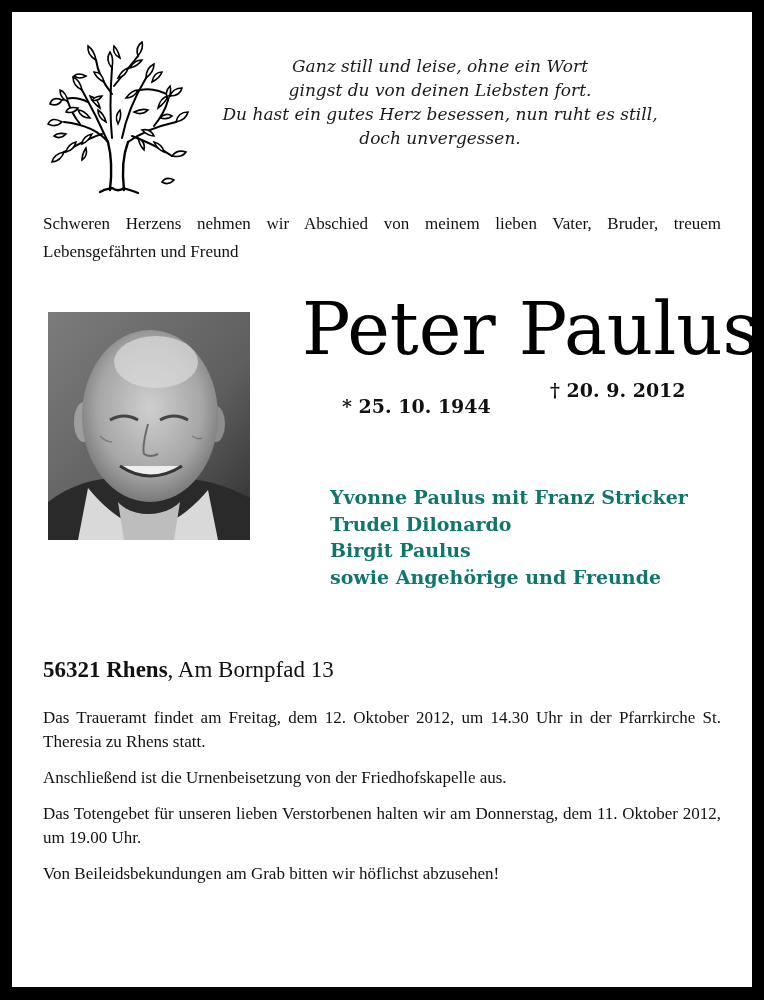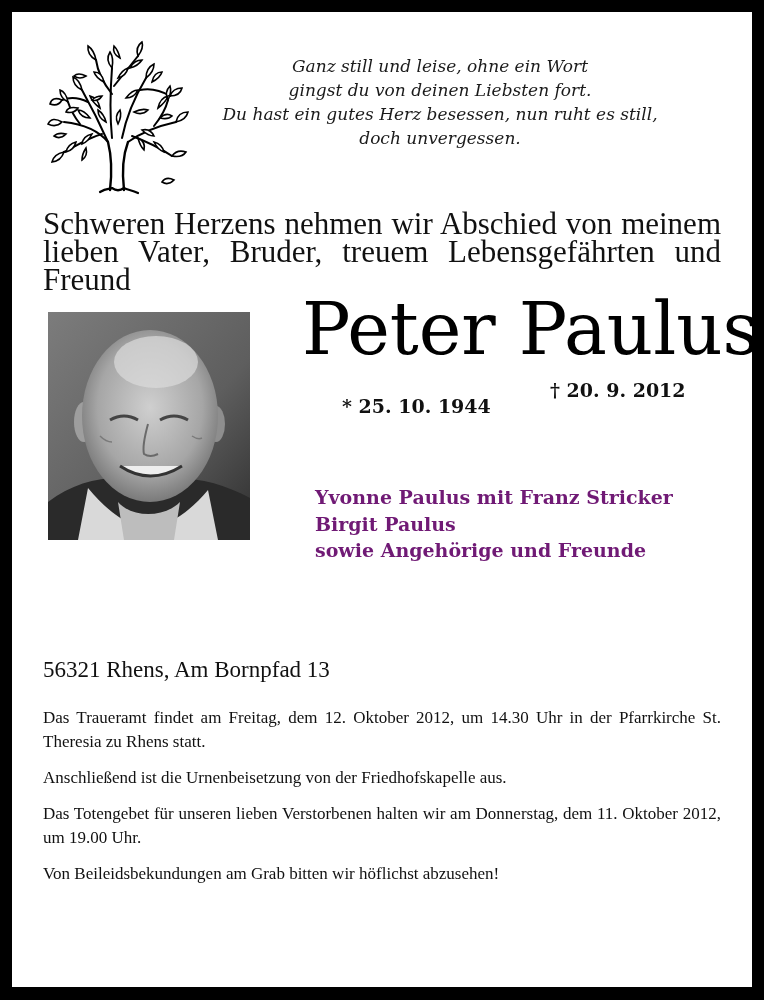--- a/index.html
+++ b/index.html
@@ -31,21 +31,21 @@
       font-size: 17px;
       line-height: 24px;
       color: #1a1a1a;
     }
     .poem div { white-space: nowrap; }
 
     
     .intro {
       left: 31px; top: 198px; width: 678px;
       font-family: "Liberation Serif", "DejaVu Serif", serif;
-      font-size: 31px; line-height: 28px;
+      font-size: 17px; line-height: 28px;
       text-align: justify;
       text-align-last: left;
       color: #111;
     }
 
     
     .photo {
       left: 36px; top: 300px; width: 202px; height: 228px;
       background:
         radial-gradient(ellipse 36% 36% at 50% 50%, #bdbdbd 0%, #9a9a9a 60%, rgba(0,0,0,0) 100%),
@@ -70,35 +70,35 @@
       font-family: "DejaVu Serif", "Liberation Serif", serif;
       font-weight: bold; font-size: 19px; line-height: 24px;
       color: #111;
       white-space: nowrap;
     }
     .dates .born { position: absolute; left: 30px; top: 16px; }
     .dates .died { position: absolute; left: 238px; top: 0; }
 
     
     .mourners {
-      left: 303px; top: 472px; width: 410px;
+      left: 318px; top: 472px; width: 410px;
       font-family: "DejaVu Serif", "Liberation Serif", serif;
       font-weight: bold; font-size: 19px; line-height: 26.5px;
-      color: #701a75;
+      color: #0f766e;
     }
     .mourners div { white-space: nowrap; }
 
     
     .address {
       left: 31px; top: 644px; width: 678px;
       font-family: "Liberation Serif", "DejaVu Serif", serif;
       font-size: 23px; line-height: 28px;
       color: #111;
     }
-    .address b { font-weight: normal; }
+    .address b { font-weight: bold; }
 
     
     .details {
       left: 31px; top: 694px; width: 678px;
       font-family: "Liberation Serif", "DejaVu Serif", serif;
       font-size: 17px; line-height: 24px;
       color: #111;
     }
     .details p {
       margin: 0 0 12px 0;
@@ -227,20 +227,21 @@
 
   <div class="abs name">Peter Paulus</div>
 
   <div class="abs dates">
     <span class="born">* 25. 10. 1944</span>
     <span class="died">† 20. 9. 2012</span>
   </div>
 
   <div class="abs mourners">
     <div>Yvonne Paulus mit Franz Stricker</div>
+    <div>Trudel Dilonardo</div>
     <div>Birgit Paulus</div>
     <div>sowie Angehörige und Freunde</div>
   </div>
 
   <div class="abs address">
     <b>56321 Rhens</b><span>,</span><span> Am Bornpfad 13</span>
   </div>
 
   <div class="abs details">
     <p>Das Traueramt findet am Freitag, dem 12. Oktober 2012, um 14.30 Uhr in der Pfarrkirche St. Theresia zu Rhens statt.</p>

